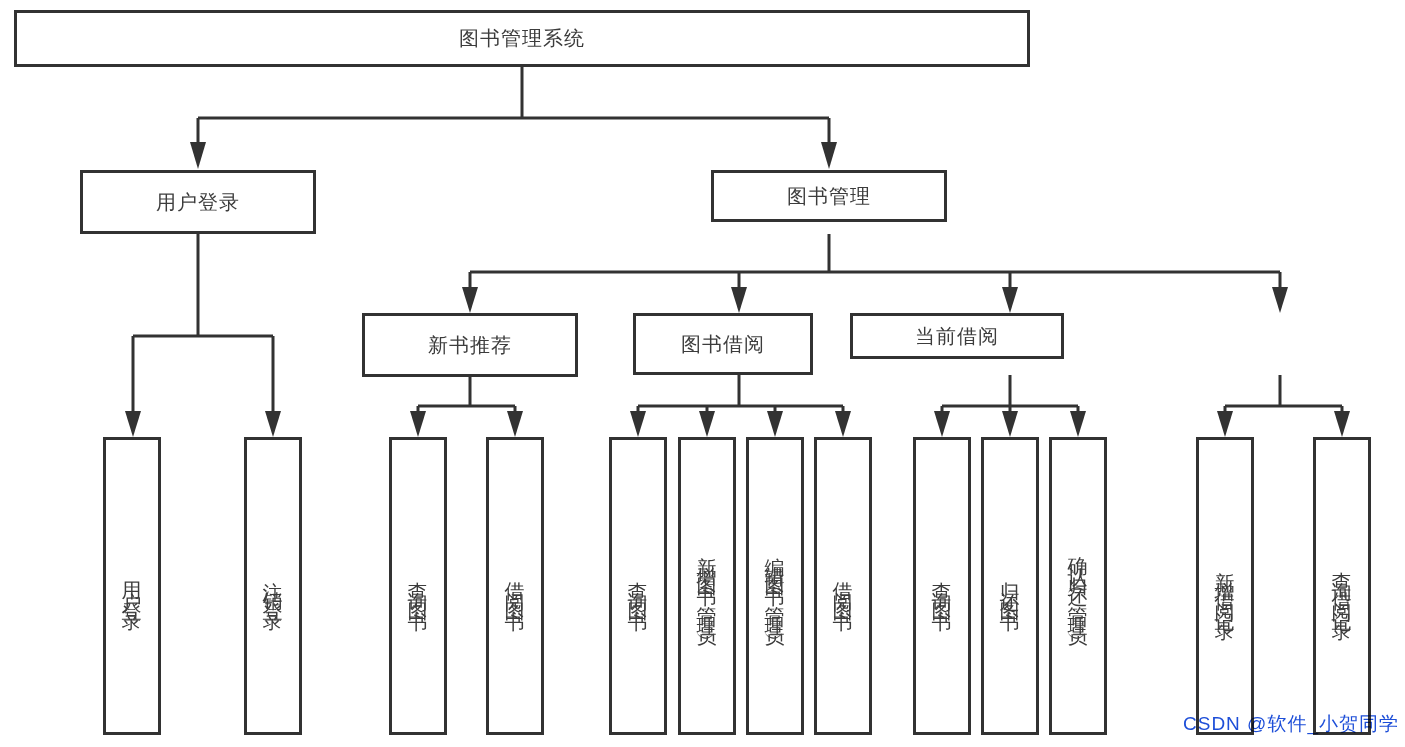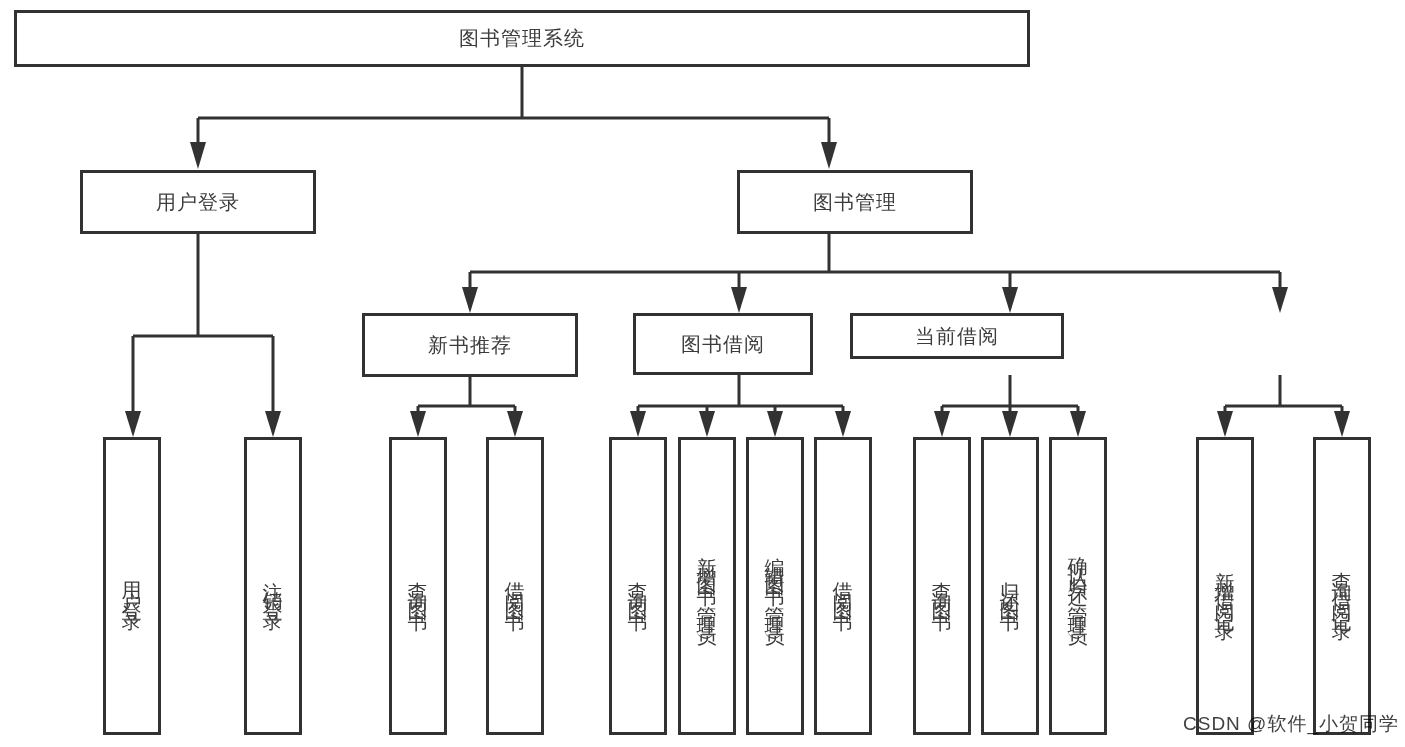--- a/index.html
+++ b/index.html
@@ -33,21 +33,21 @@
     text-orientation:mixed;
     font-size:20px;color:#3c3c3c;
     letter-spacing:10px;
     line-height:1;
     z-index:2;
   }
   .watermark{
     position:absolute;
     left:1183px;top:711px;
     font-size:19px;
-    color:#404040;
+    color:#1d4ed8;
     mix-blend-mode:multiply;
     letter-spacing:1px;
     white-space:nowrap;
     z-index:3;
   }
 </style>
 </head>
 <body>
 
 <div class="stage">
@@ -95,21 +95,21 @@
       <path d="M1070,411 L1086,411 L1078,437 Z"></path>
 
       <path d="M1217,411 L1233,411 L1225,437 Z"></path>
       <path d="M1334,411 L1350,411 L1342,437 Z"></path>
     </g>
   </svg>
 
   <div class="hbox" style="left:14px;top:10px;width:1016px;height:57px">图书管理系统</div>
 
   <div class="hbox" style="left:80px;top:170px;width:236px;height:64px">用户登录</div>
-  <div class="hbox" style="left:737px;top:170px;width:236px;height:64px">图书管理</div>
+  <div class="hbox" style="left:711px;top:170px;width:236px;height:52px">图书管理</div>
 
   <div class="hbox" style="left:362px;top:313px;width:216px;height:64px">新书推荐</div>
   <div class="hbox" style="left:633px;top:313px;width:180px;height:62px">图书借阅</div>
   <div class="hbox" style="left:850px;top:313px;width:214px;height:46px">当前借阅</div>
 
   <div class="vbox" style="left:103px">用户登录</div>
   <div class="vbox" style="left:244px">注销登录</div>
 
   <div class="vbox" style="left:389px">查询图书</div>
   <div class="vbox" style="left:486px">借阅图书</div>

